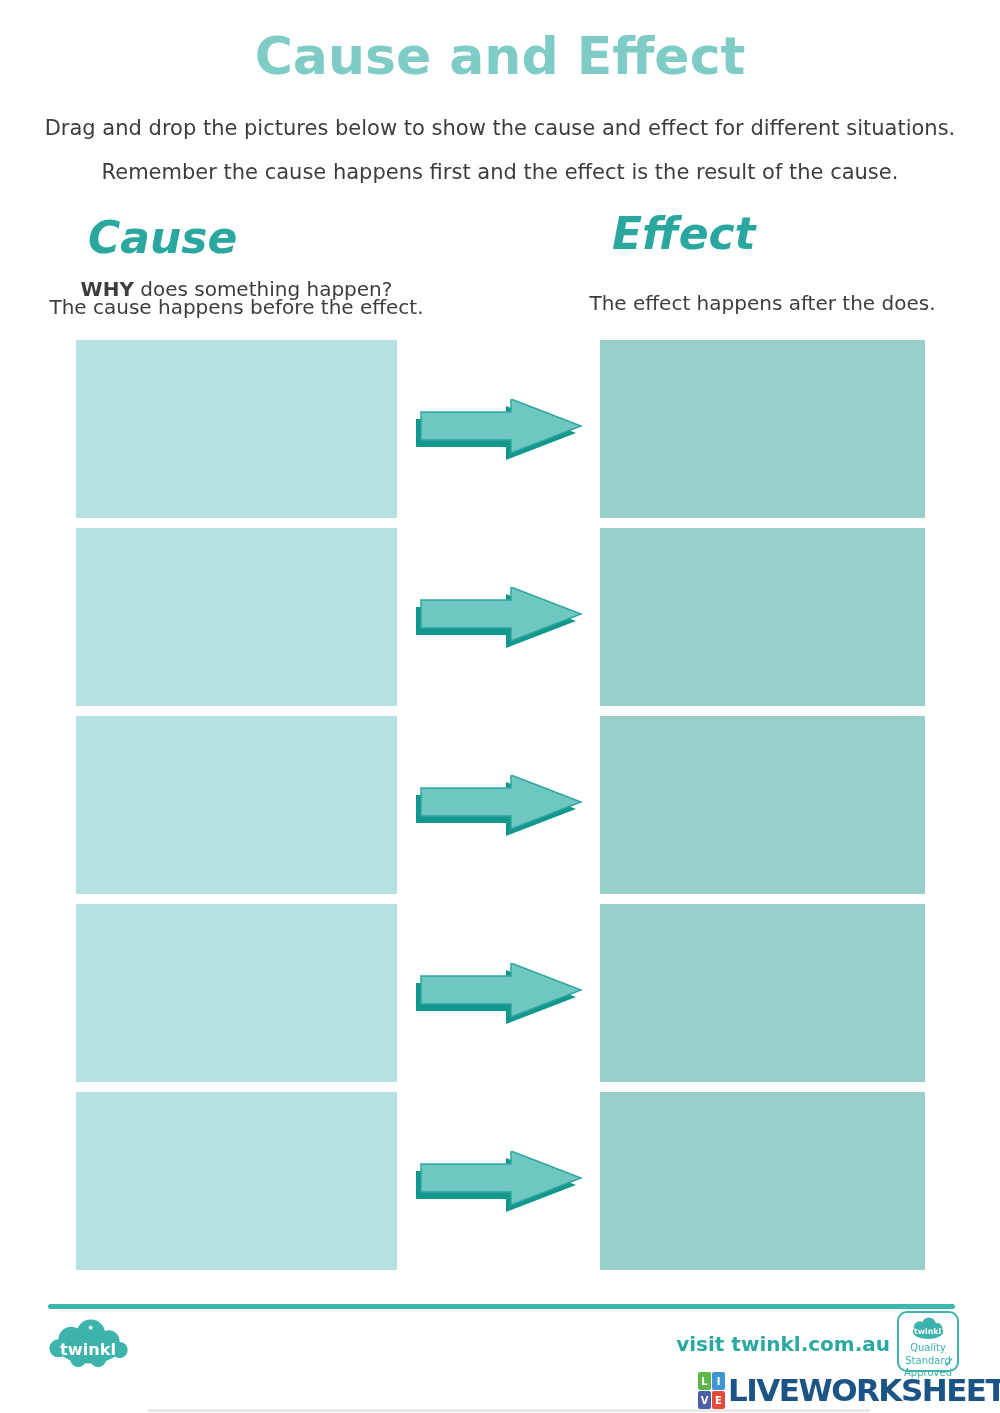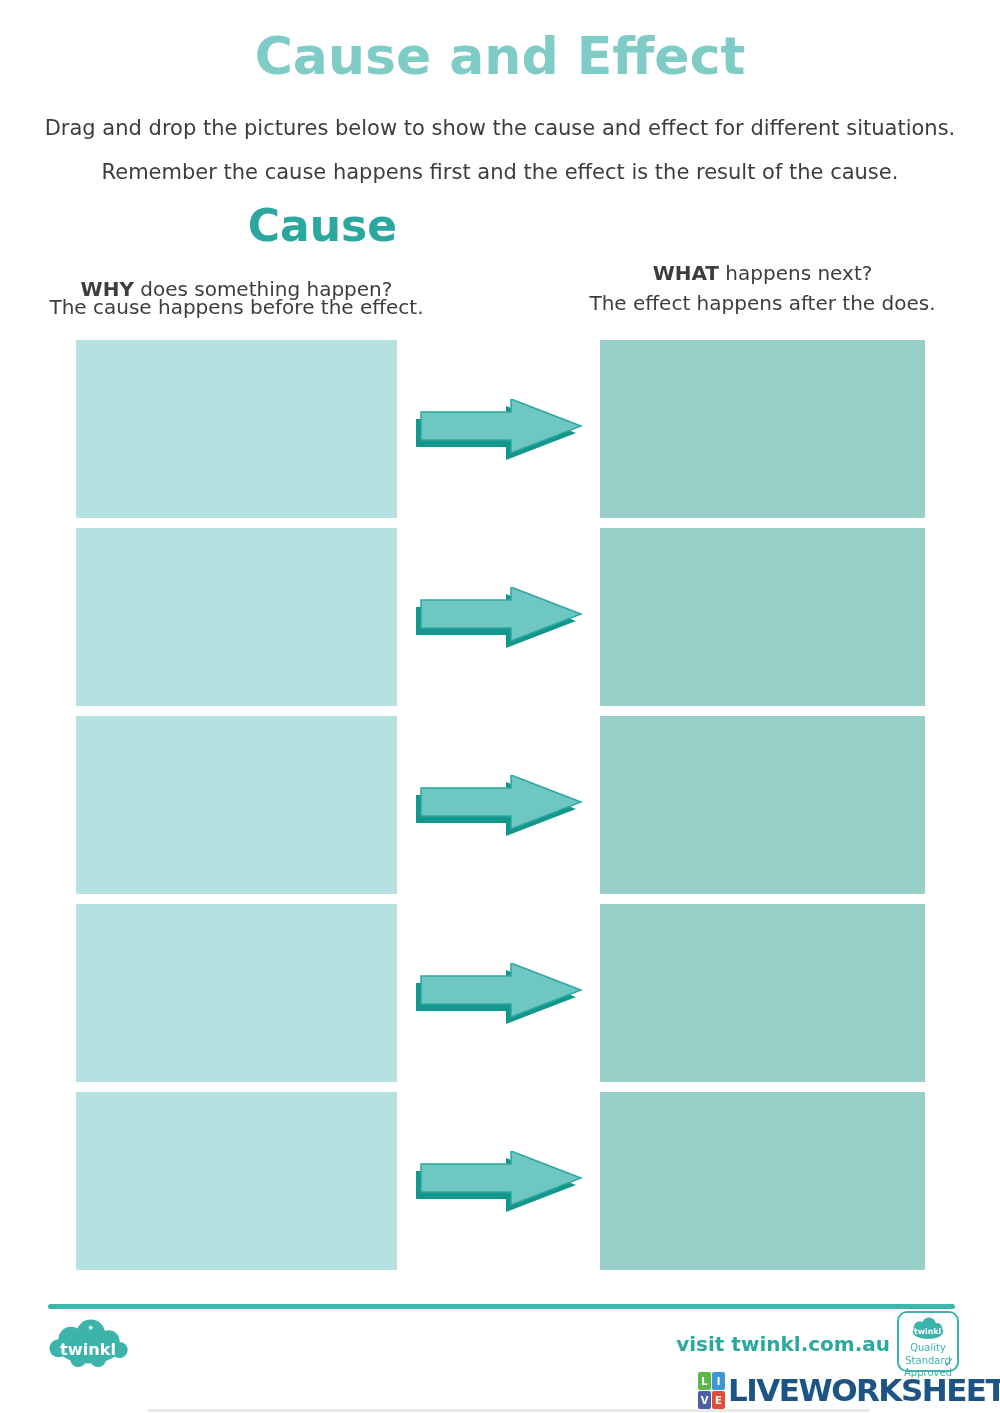--- a/index.html
+++ b/index.html
@@ -28,25 +28,26 @@
     left: 0; right: 0;
     margin: 0;
     text-align: center;
     font-size: 21px;
     color: var(--body-text, #3d3d3d);
   }
   .instr.line1 { top: 116px; }
   .instr.line2 { top: 160px; }
   .colhead {
     position: absolute;
-    margin: 0;
-    text-align: right;
+    margin: 12px;
+    text-align: left;
     font-size: 44px;
     font-weight: bold;
     color: var(--heading-teal, #2aa8a0);
+    font-style: italic;
   }
   .colhead.cause { top: 200px; left: 76px;  width: 321px; }
   .colhead.effect{ top: 196px; left: 600px; width: 325px; }
   .colq, .colsub {
     position: absolute;
     text-align: center;
     font-size: 20px;
     color: var(--body-text, #3d3d3d);
   }
   .colq.cause  { top: 277px; left: 60px;  width: 353px; }
@@ -150,25 +151,25 @@
 <body>
 
 <div class="page">
 
   <h1 class="title">Cause and Effect</h1>
 
   <p class="instr line1">Drag and drop the pictures below to show the cause and effect for different situations.</p>
   <p class="instr line2">Remember the cause happens first and the effect is the result of the cause.</p>
 
   <div class="colhead cause">Cause</div>
+  <div class="colhead effect">Effect</div>
 
   <div class="colq cause"><b>WHY</b><span> does something happen?</span></div>
   <div class="colsub cause">The cause happens before the effect.</div>
 
-  <div class="colq effect"><b>WHAT</b><span> happens next?</span></div>
   <div class="colsub effect">The effect happens after the does.</div>
 
   <div class="rows">
     <div class="row">
       <div class="dropbox cause-box"></div>
       <svg class="arrow" viewBox="0 0 170 64" aria-hidden="true">
         <polygon class="arrow-shadow" points="0,20 90,20 90,7 160,34 90,61 90,48 0,48"></polygon>
         <polygon class="arrow-main" points="5,13 95,13 95,0 165,27 95,54 95,41 5,41"></polygon>
       </svg>
       <div class="dropbox effect-box"></div>

